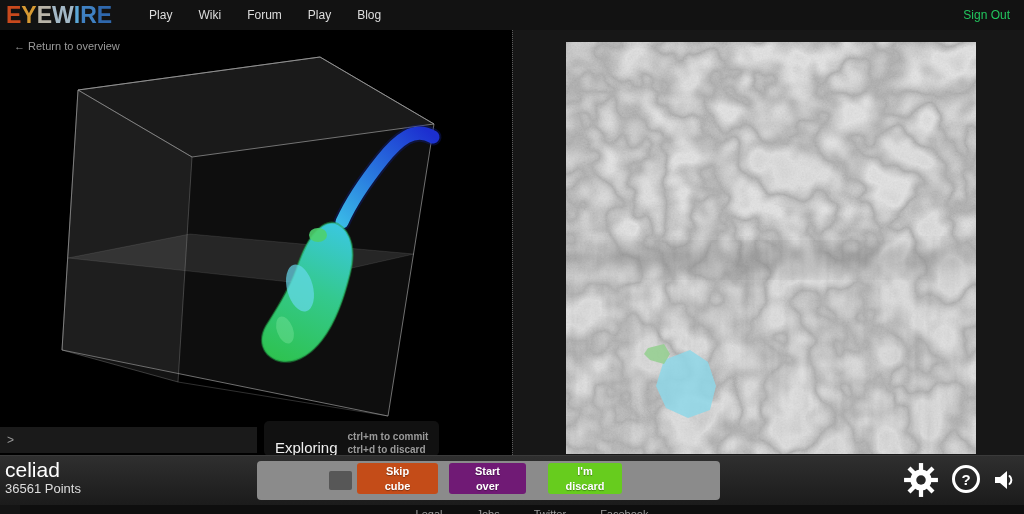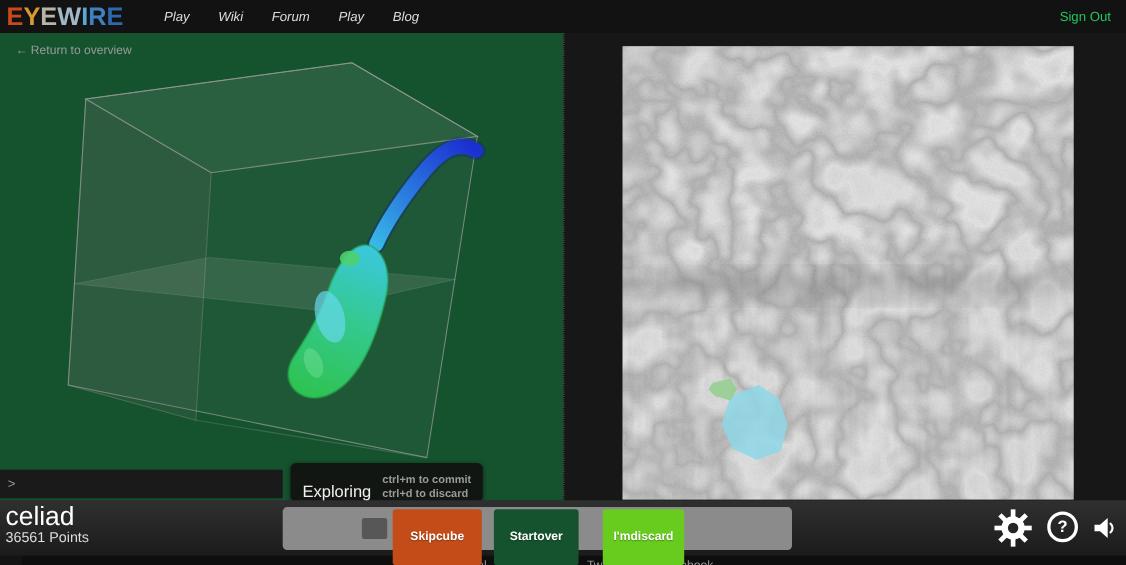--- a/index.html
+++ b/index.html
@@ -6,53 +6,53 @@
   html,body { width:1024px; height:514px; overflow:hidden; background:#0d0d0d;
               font-family:"Liberation Sans", sans-serif; }
   .screen { position:relative; width:1024px; height:514px; background:#141414; overflow:hidden; }
 
   
   .topnav { position:absolute; top:0; left:0; width:1024px; height:30px;
             background:#121212; display:flex; align-items:center; z-index:6; }
   .logo { display:flex; margin-left:6px; font-weight:bold; font-size:23px; cursor:pointer; }
   .logo span { line-height:28px; }
   .nav-items { display:flex; margin-left:24px; }
-  .nav-item { color:#ddd; font-size:12px; line-height:30px; padding:0 13px; cursor:pointer;font-style:italic; }
+  .nav-item { color:#ddd; font-size:12px; line-height:30px; padding:0 13px; cursor:pointer; }
   .signout { position:absolute; right:14px; top:0; line-height:30px; color:#22c55e; font-size:12px; cursor:pointer; }
 
   
-  .main-left { position:absolute; top:30px; left:0; width:512px; height:425px; background:#14532d; }
+  .main-left { position:absolute; top:30px; left:0; width:512px; height:425px; background:#000000; }
   .return-link { position:absolute; top:10px; left:14px; color:#9a9a9a; font-size:11px; cursor:pointer; z-index:3; }
   .viewer3d { position:absolute; top:0; left:0; width:512px; height:425px; cursor:grab; }
   .chatbox { position:absolute; left:0; top:397px; width:257px; height:26px; background:#1a1a1a;
              color:#999; font-size:12px; line-height:26px; padding-left:7px; cursor:text; z-index:3; }
   .tooltip { position:absolute; left:264px; top:391px; height:35px; background:rgba(18,18,18,0.94);
              border-radius:5px; display:flex; align-items:flex-end; padding:0 11px; gap:10px; z-index:4;
              box-shadow:0 1px 4px rgba(0,0,0,0.5); }
   .tooltip .mode { color:#f0f0f0; font-size:15px; }
   .tooltip .hints { display:flex; flex-direction:column; justify-content:center;font-weight:bold; }
   .tooltip .hints span { color:#9a9a9a; font-size:10px; line-height:1.3; white-space:nowrap; }
 
   
   .main-right { position:absolute; top:30px; left:512px; width:512px; height:425px;
                 background:#171717; border-left:1px dotted #5a5a5a; }
   .em-canvas { position:absolute; left:53px; top:12px; width:410px; height:412px; cursor:crosshair; }
 
   
   .bottombar { position:absolute; top:455px; left:0; width:1024px; height:50px;
                background:linear-gradient(#2f2f2f,#1b1b1b); border-top:1px solid #3a3a3a; z-index:5; }
   .user-info { position:absolute; left:5px; top:2px; }
-  .user-info .name { color:#fff; font-size:24px; line-height:24px; }
+  .user-info .name { color:#fff; font-size:21px; line-height:24px; }
   .user-info .pts { color:#ddd; font-size:13px; line-height:13px; }
   .btn-group { position:absolute; left:257px; top:5px; width:463px; height:39px;
                background:#8b8b8b; border-radius:4px; }
   .notch { position:absolute; left:72px; top:10px; width:23px; height:19px;
            background:#575757; border-radius:2px; }
-  .gbtn { position:absolute; top:2px; height:51px; border-radius:3px; color:#fff; font-size:11px;
-          font-weight:bold; display:flex; flex-direction:row; justify-content:center; align-items:center;
+  .gbtn { position:absolute; top:2px; height:31px; border-radius:3px; color:#fff; font-size:11px;
+          font-weight:bold; display:flex; flex-direction:column; justify-content:center; align-items:center;
           line-height:1.35; cursor:pointer; text-shadow:0 1px 1px rgba(0,0,0,0.35); }
   .gbtn.skip { left:100px; width:81px; }
   .gbtn.start { left:192px; width:77px; }
   .gbtn.fin { left:280px; width:74px;margin-left:11px; }
   .icon-btn { position:absolute; cursor:pointer; }
   .gear { left:903px; top:6px; }
   .help { left:952px; top:9px; width:28px; height:28px; border:3px solid #fff; border-radius:50%;
           color:#fff; font-size:15px; font-weight:bold; display:flex; align-items:center; justify-content:center; }
   .speaker { left:993px; top:12px; }
 
@@ -180,21 +180,21 @@
       <div class="name">celiad</div>
       <div class="pts">36561 Points</div>
     </div>
 
     <div class="btn-group">
       <div class="notch"></div>
       <div class="gbtn skip" style="background:#c44c18">
         <span>Skip</span>
         <span>cube</span>
       </div>
-      <div class="gbtn start" style="background:#14532d">
+      <div class="gbtn start" style="background:#701a75">
         <span>Start</span>
         <span>over</span>
       </div>
       <div class="gbtn fin" style="background:#67cc1e">
         <span>I'm</span>
         <span>discard</span>
       </div>
     </div>
 
     <svg class="icon-btn gear" width="36" height="36" viewBox="0 0 34 34">

